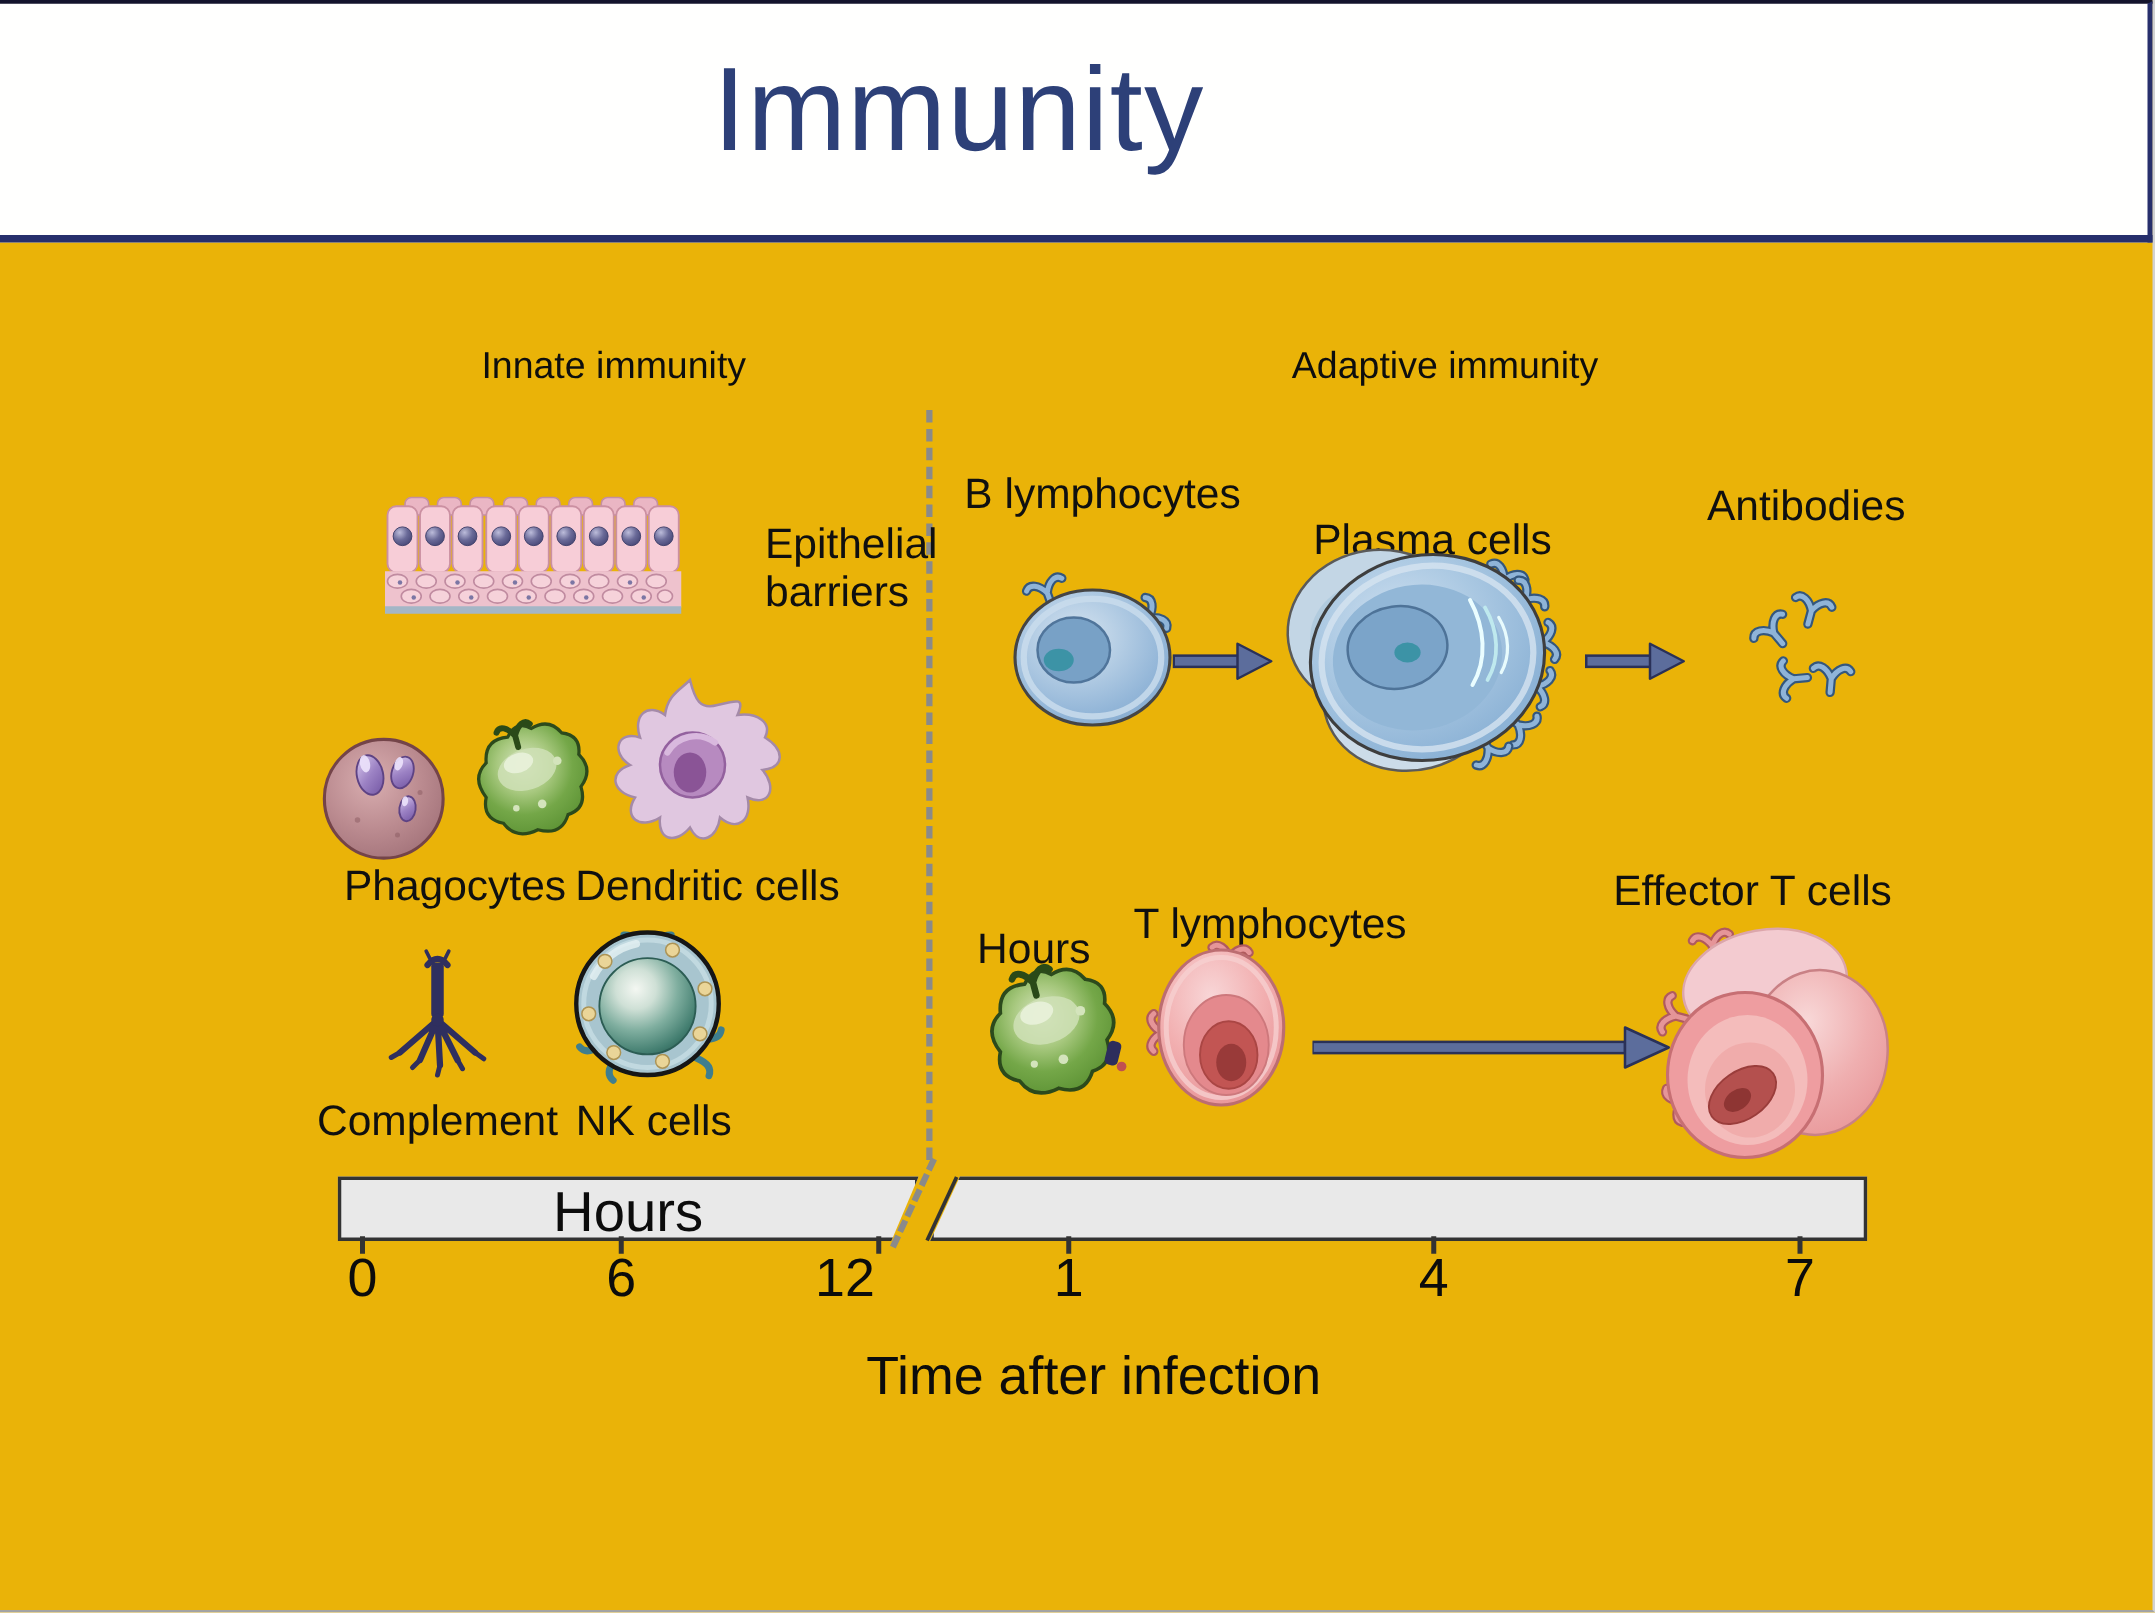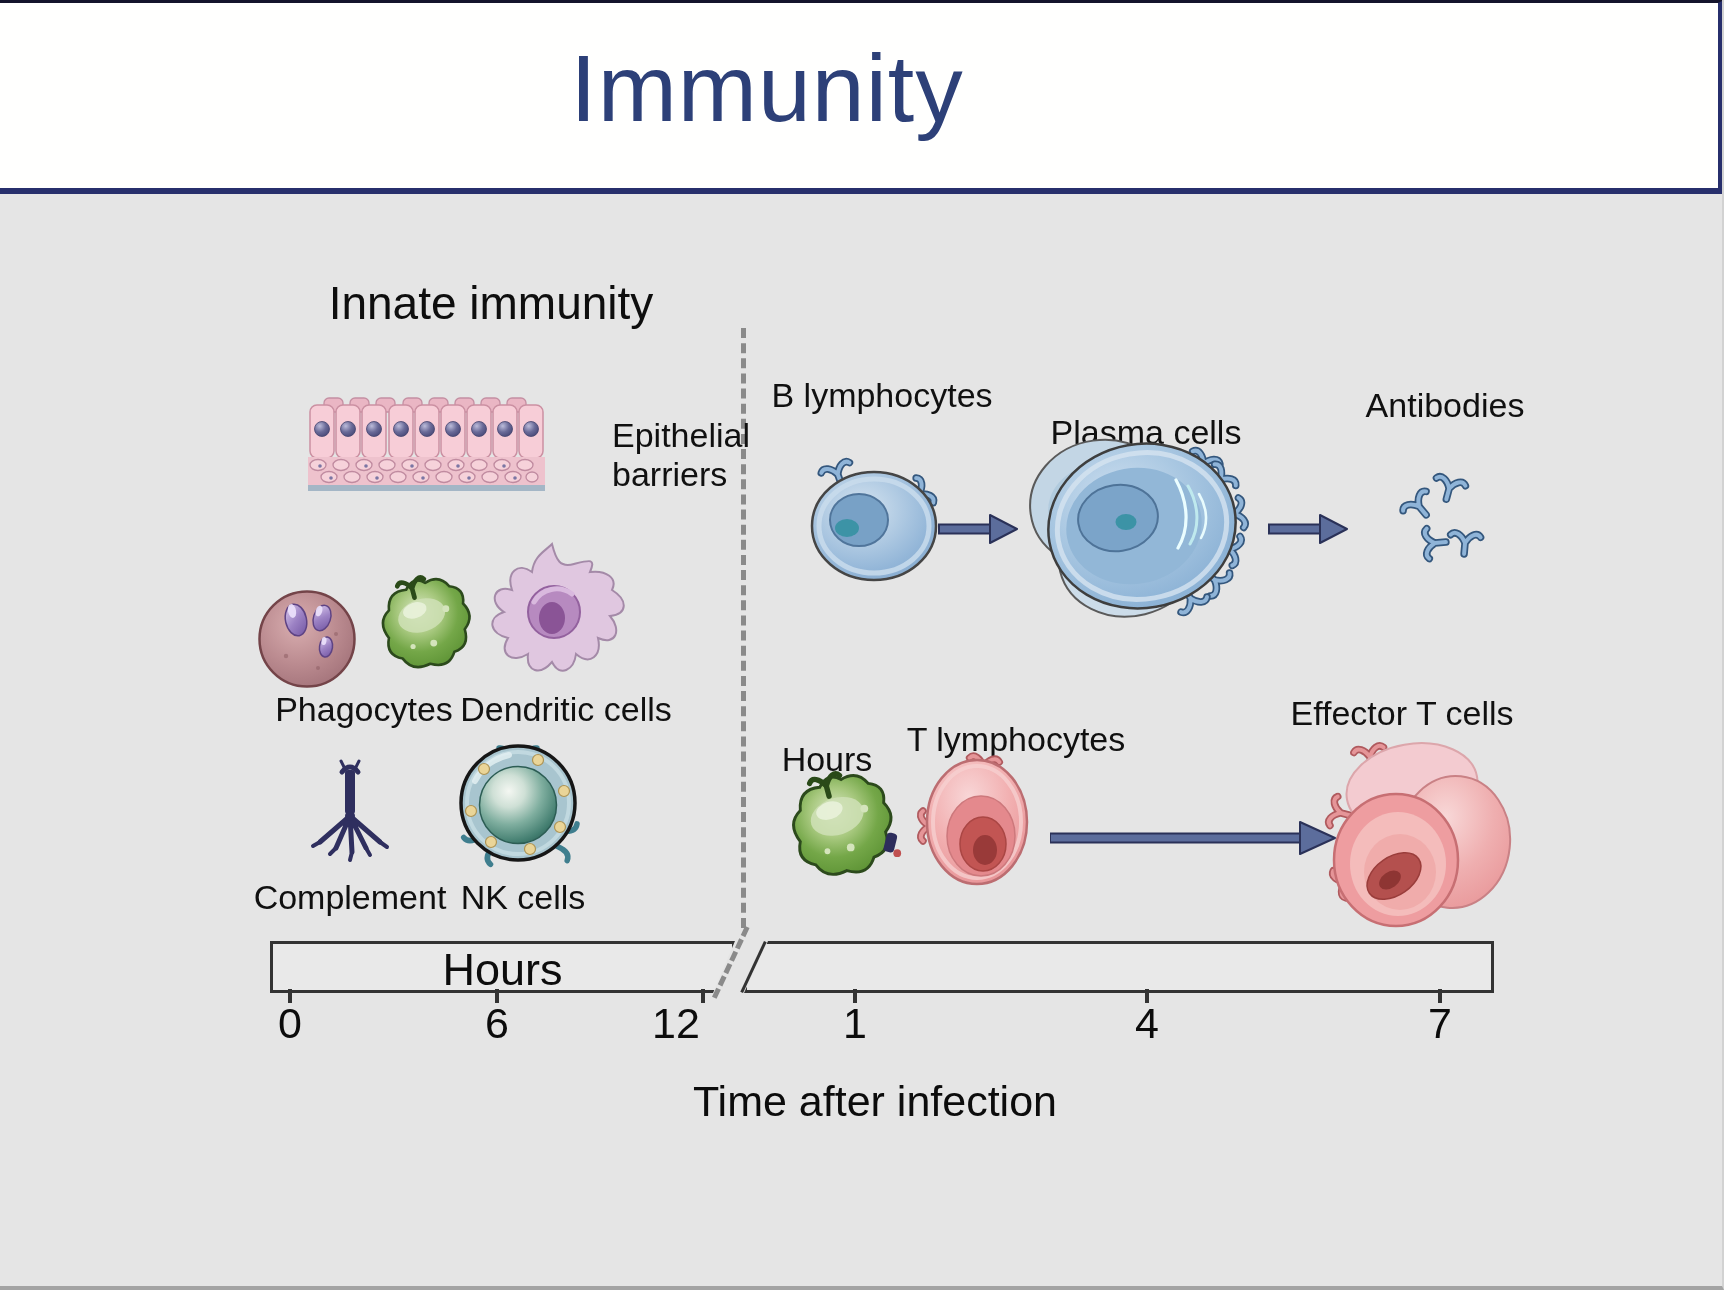--- a/index.html
+++ b/index.html
@@ -1,31 +1,31 @@
 <!DOCTYPE html>
 <html><head>
 <meta charset="utf-8">
 <style>
   html,body{margin:0;padding:0;background:#ffffff;}
   #slide{
-    position:relative;width:1724px;height:1290px;background:#e5e5e5;
+    position:relative;width:1724px;height:1290px;background:#eab308;
     overflow:hidden;box-sizing:border-box;
-    border-right:2px solid #d2d2d2;border-bottom:4px solid #a3a3a3;
+    border-right:2px solid #d2d2d2;border-bottom:2px solid #a3a3a3;
     font-family:"Liberation Sans", sans-serif;
   }
   .abs{position:absolute;}
   #banner{
     left:0;top:0;width:1724px;height:194px;background:#fffffe;box-sizing:border-box;
     border-top:3px solid #14142c;border-bottom:6px solid #272f6c;border-right:6px solid #272f6c;
   }
   #title{
     left:0;top:34px;width:1534px;text-align:center;
     font-size:95px;color:#2d4078;letter-spacing:1px;
   }
-  .heading{font-size:46px;color:#0e0e0e;text-align:center;white-space:nowrap;}
+  .heading{font-size:30px;color:#0e0e0e;text-align:center;white-space:nowrap;}
   .lbl{font-size:34px;color:#101010;text-align:center;white-space:nowrap;}
   .lbl-left{font-size:34px;color:#101010;text-align:left;line-height:39px;}
   #dash-divider{
     left:741px;top:328px;height:600px;width:0;
     border-left:5px dashed #8a8a8a;
   }
   .bar{
     background:#e9e9e9;border:3px solid #333333;box-sizing:border-box;height:52px;top:941px;
   }
   #hours-bar{left:270px;width:465px;clip-path:polygon(0 0,100% 0,calc(100% - 22px) 100%,0 100%);}
@@ -120,20 +120,21 @@
         <circle cx="50" cy="100" r="3" fill="#d4e4bc"></circle>
         <use href="#recG" transform="translate(46,22) rotate(-15)"></use>
       </symbol>
     </defs>
   </svg>
 
   <div class="abs" id="banner"></div>
   <div class="abs" id="title">Immunity</div>
 
   <div class="abs heading" style="left:291px;top:276px;width:400px;">Innate immunity</div>
+  <div class="abs heading" style="left:956px;top:276px;width:400px;">Adaptive immunity</div>
 
   <div class="abs" id="dash-divider"></div>
 
   <svg class="abs" style="left:308px;top:396px" width="240" height="97" viewBox="0 0 240 97">
     <g>
       <rect x="16" y="2" width="19" height="14" rx="5" fill="#eab6c4" stroke="#c48fa2" stroke-width="1.3"></rect>
       <rect x="42" y="2" width="19" height="14" rx="5" fill="#eab6c4" stroke="#c48fa2" stroke-width="1.3"></rect>
       <rect x="68" y="2" width="19" height="14" rx="5" fill="#eab6c4" stroke="#c48fa2" stroke-width="1.3"></rect>
       <rect x="95" y="2" width="19" height="14" rx="5" fill="#eab6c4" stroke="#c48fa2" stroke-width="1.3"></rect>
       <rect x="121" y="2" width="19" height="14" rx="5" fill="#eab6c4" stroke="#c48fa2" stroke-width="1.3"></rect>

